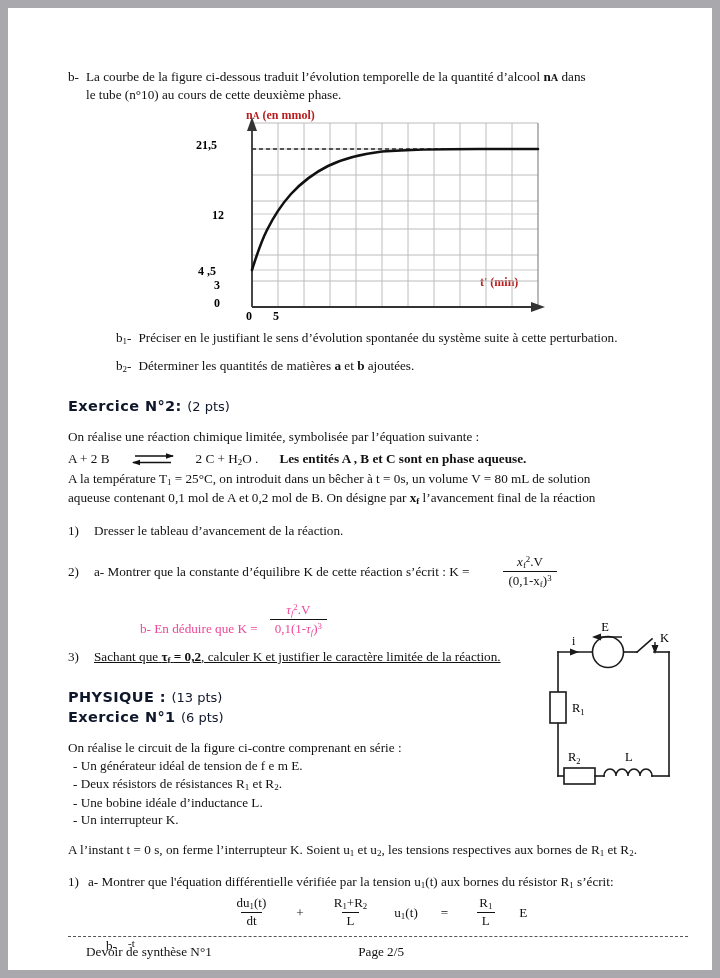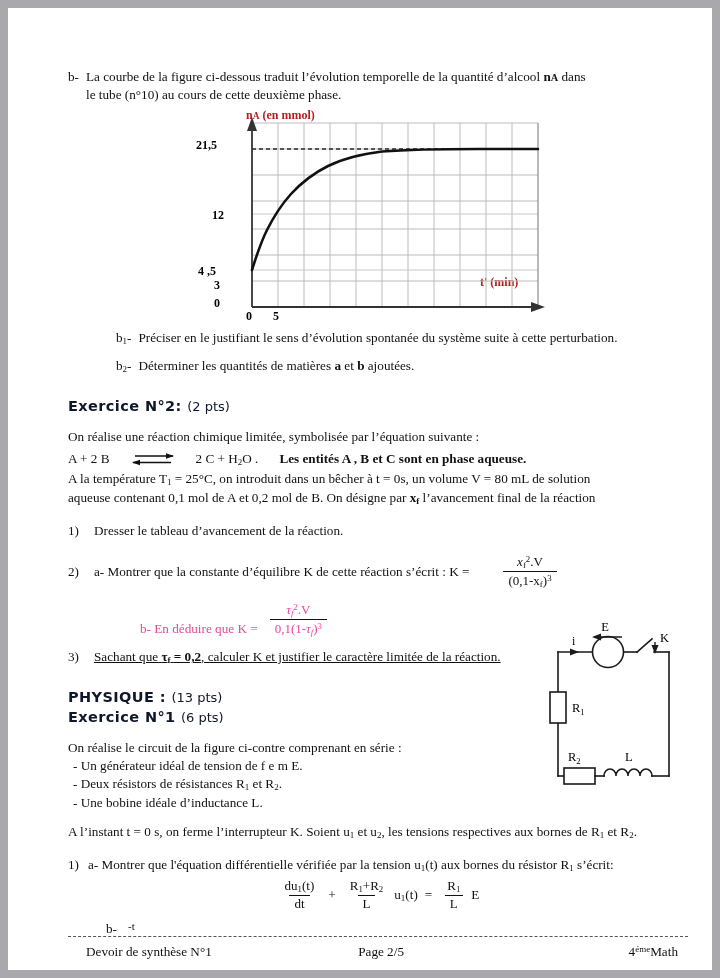--- a/index.html
+++ b/index.html
@@ -295,33 +295,34 @@
       <span>Exercice N°1</span>
       <span class="pts">(6 pts)</span>
     </div>
 
     <div class="p" style="margin-top:14px;">On réalise le circuit de la figure ci-contre comprenant en série :</div>
     <div class="p tight" style="margin-left:5px;">- Un générateur idéal de tension de f e m E.</div>
     <div class="p tight" style="margin-left:5px;">
       <span>- Deux résistors  de résistances R</span><sub>1</sub><span> et R</span><sub>2</sub><span>.</span>
     </div>
     <div class="p tight" style="margin-left:5px;">- Une bobine idéale d’inductance L.</div>
+    <div class="p tight" style="margin-left:5px;">- Un interrupteur K.</div>
 
     <div class="p" style="margin-top:12px;">
       <span>A l’instant t = 0 s, on ferme l’interrupteur K. Soient u</span><sub>1</sub><span> et u</span><sub>2</sub><span>, les tensions respectives aux bornes de R</span><sub>1</sub><span> et R</span><sub>2</sub><span>.</span>
     </div>
 
     <div class="hang" style="margin-top:14px;">
       <span class="mk">1)</span>
       <span class="tx" style="padding-left:2px;">
         <span>a-  Montrer que l'équation différentielle vérifiée par la tension u</span><sub>1</sub><span>(t) aux bornes du résistor R</span><sub>1</sub><span> s’écrit:</span>
       </span>
     </div>
 
-    <div style="margin-top:4px; display:flex; justify-content:center; align-items:center; font-size:13.2px; color:#111;">
+    <div style="margin-top:4px; display:flex; justify-content:center; align-items:center; font-size:13.2px; color:#111;gap:16px;">
       <span class="frac">
         <span class="num"><span>du</span><sub>1</sub><span>(t)</span></span>
         <span class="den"><span>dt</span></span>
       </span>
       <span style="margin:0 6px;">+</span>
       <span class="frac">
         <span class="num"><span>R</span><sub>1</sub><span>+R</span><sub>2</sub></span>
         <span class="den"><span>L</span></span>
       </span>
       <span style="margin-left:3px;"><span>u</span><sub>1</sub><span>(t)</span></span>
@@ -396,19 +397,16 @@
       <text x="32" y="141" font-family="Liberation Serif, serif" font-size="12.5" fill="#000">R<tspan font-size="8.5" dy="3">2</tspan></text>
       <text x="89" y="141" font-family="Liberation Serif, serif" font-size="12.5" fill="#000">L</text>
     </svg>
   </div>
 
   <div id="footer">
     <div class="rule"></div>
     <div class="row">
       <div class="f-left" style="padding-left:18px;">Devoir de synthèse  N°1</div>
       <div class="f-mid">Page  2/5</div>
-      <div class="f-right" style="padding-right:10px;">
-        <span>4</span><sup>éme</sup><span>Math</span>
-      </div>
     </div>
   </div>
 
 </div>
 
 </body></html>

